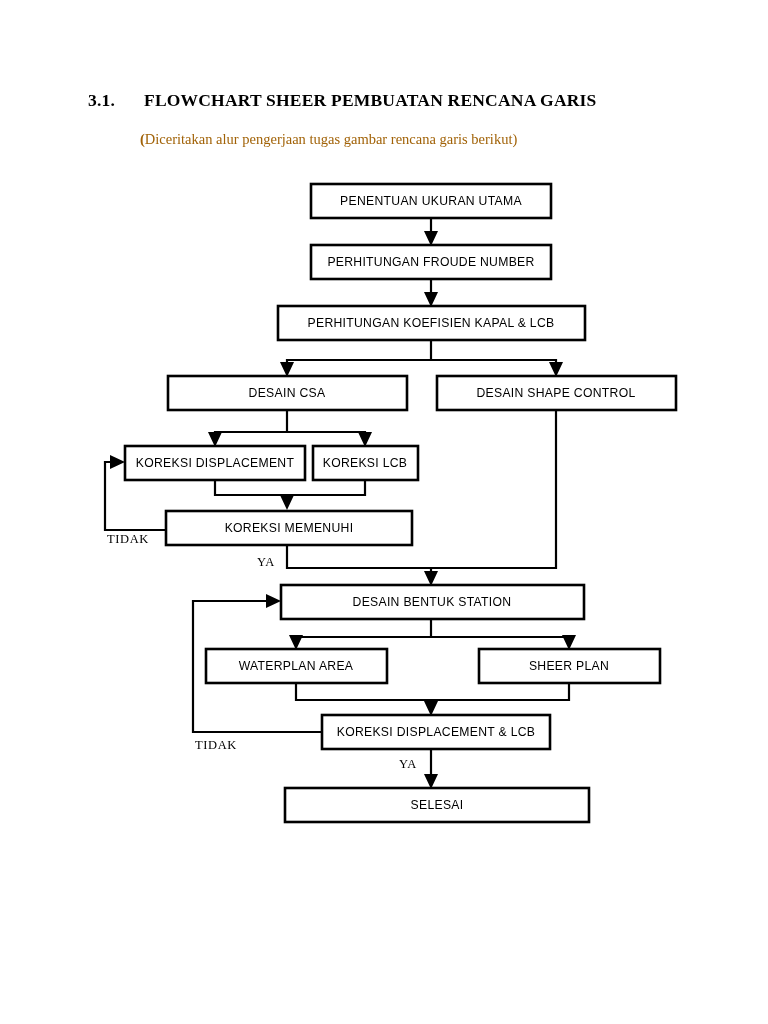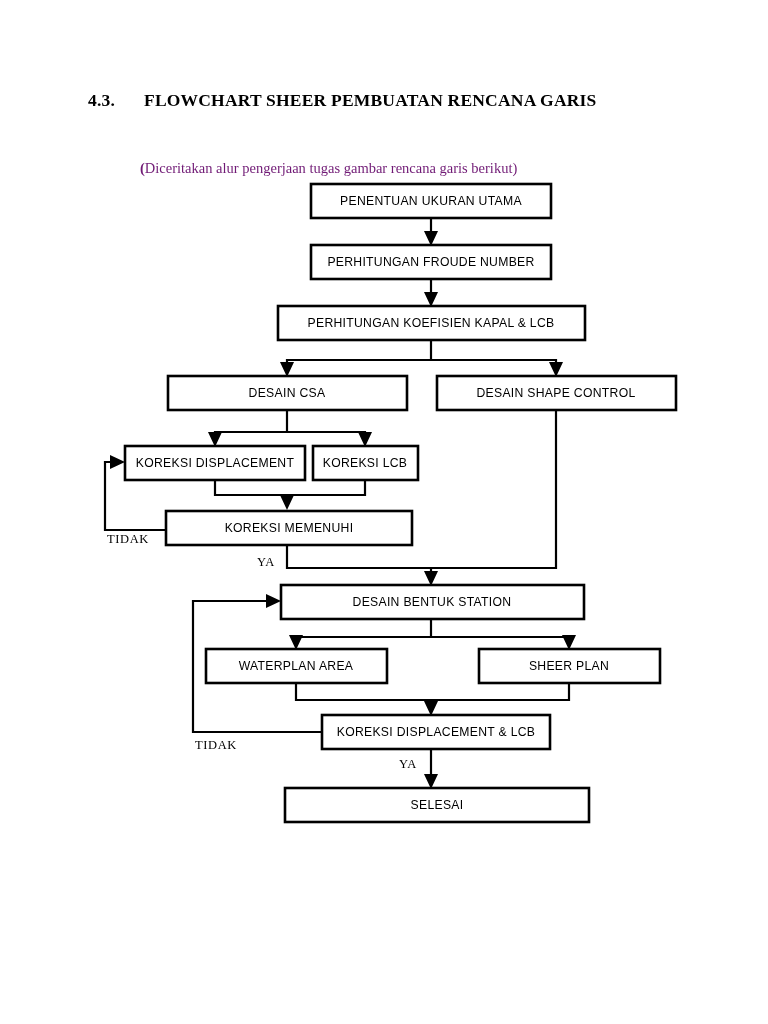--- a/index.html
+++ b/index.html
@@ -34,23 +34,22 @@
   .heading-num {
     display: inline-block;
     width: 56px;
   }
   .subheading {
     position: absolute;
     left: 140px;
     top: 131px;
     font-family: "Liberation Serif", serif;
     font-size: 14.5px;
-    color: #701a75;
+    color: #a16207;
     white-space: nowrap;
-    margin-top: 29px;
   }
   .subheading .paren-bold {
     font-weight: bold;
   }
   svg.flow {
     position: absolute;
     left: 0;
     top: 0;
     width: 768px;
     height: 1024px;
@@ -85,21 +84,21 @@
   svg.flow polygon.arrow {
     fill: #000000;
   }
 </style>
 </head>
 <body>
 
 <div class="page">
 
   <div class="heading-row">
-    <span class="heading-num">4.3.</span><span>FLOWCHART SHEER PEMBUATAN RENCANA GARIS</span>
+    <span class="heading-num">3.1.</span><span>FLOWCHART SHEER PEMBUATAN RENCANA GARIS</span>
   </div>
 
   <div class="subheading">
     <span class="paren-bold">(</span><span>Diceritakan alur pengerjaan tugas gambar rencana garis berikut)</span>
   </div>
 
   <svg class="flow" viewBox="0 0 768 1024">
 
     <line class="conn" x1="431" y1="217" x2="431" y2="238"></line>
     <polygon class="arrow" points="431,246 424,231 438,231"></polygon>

